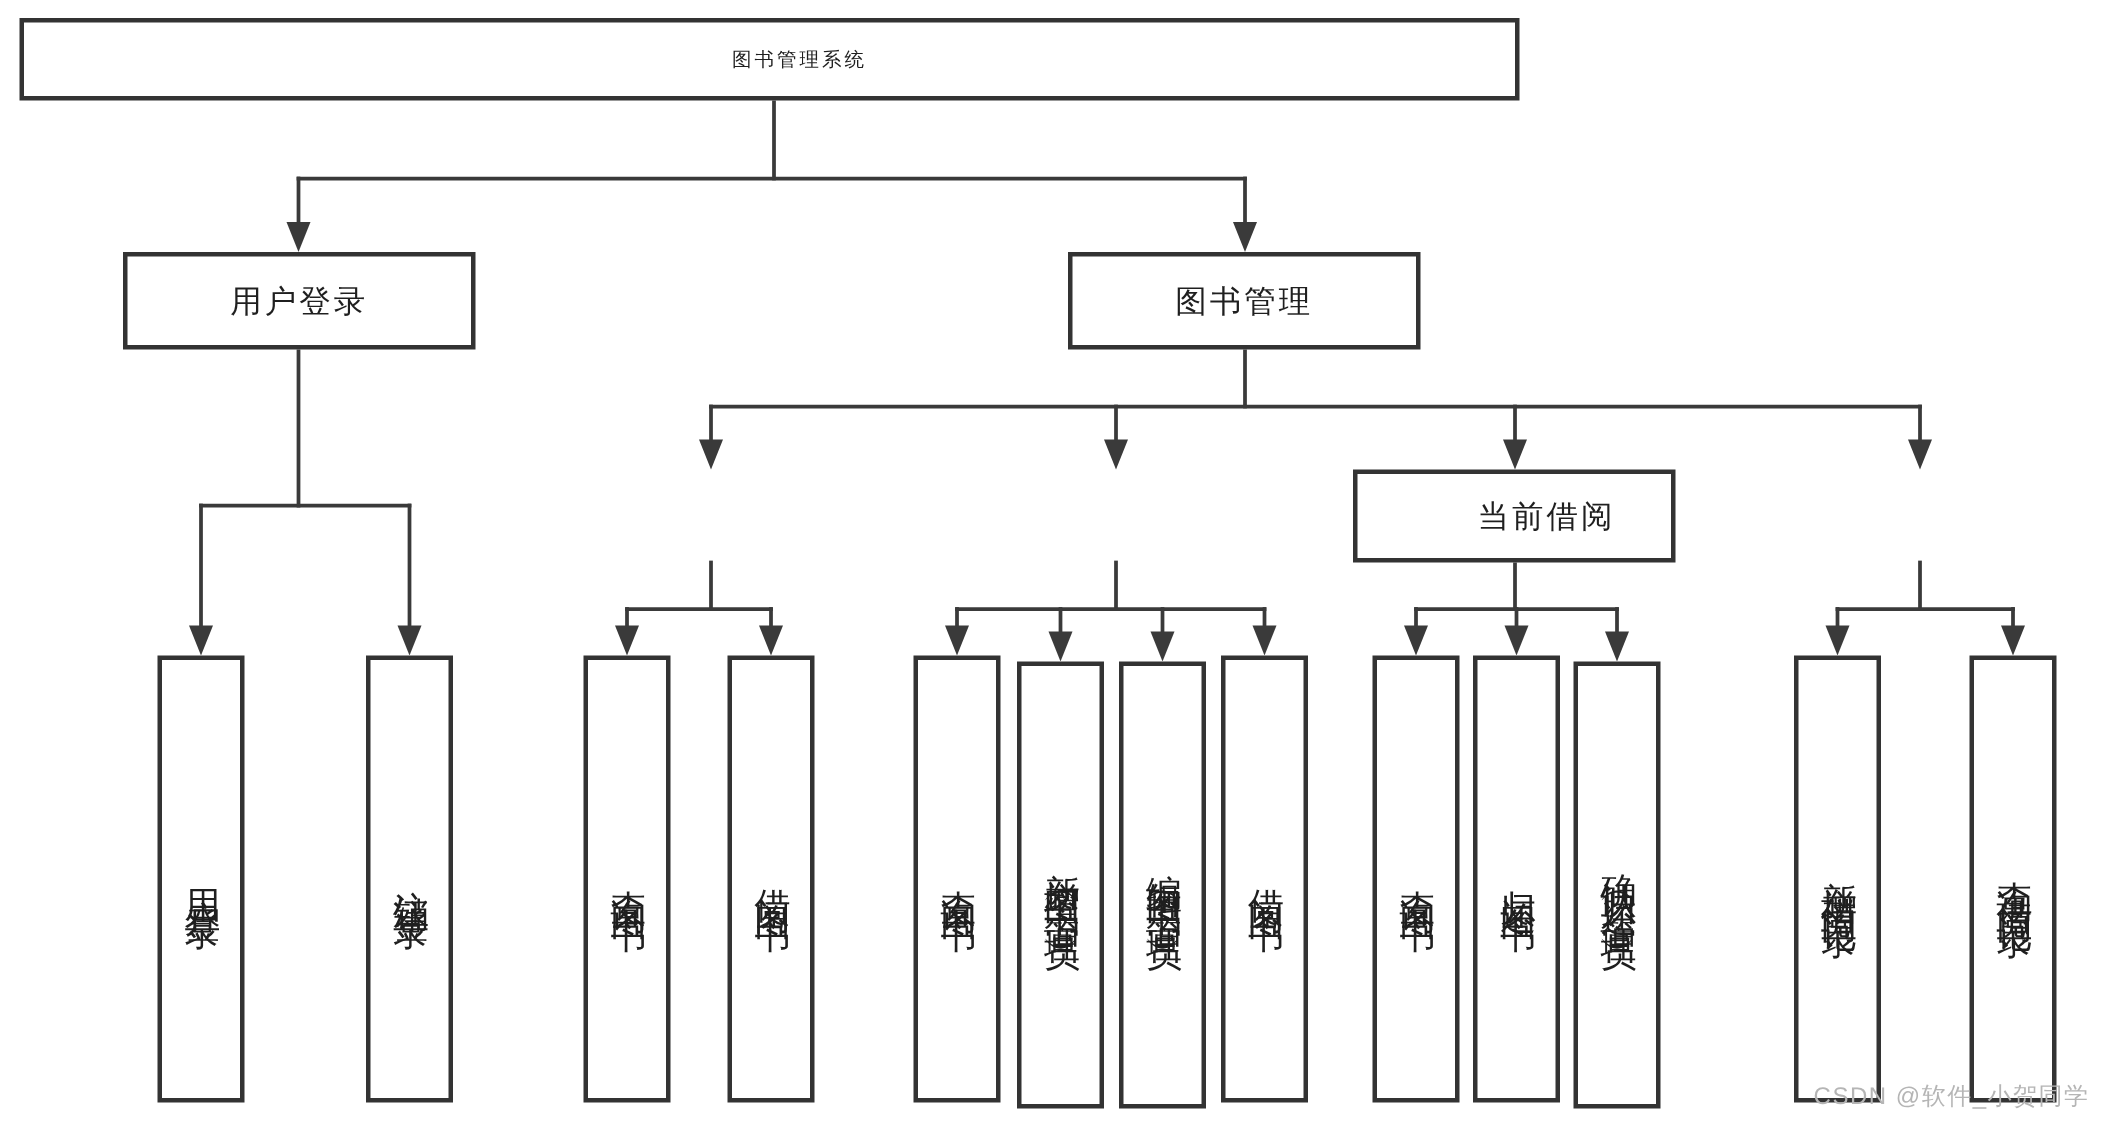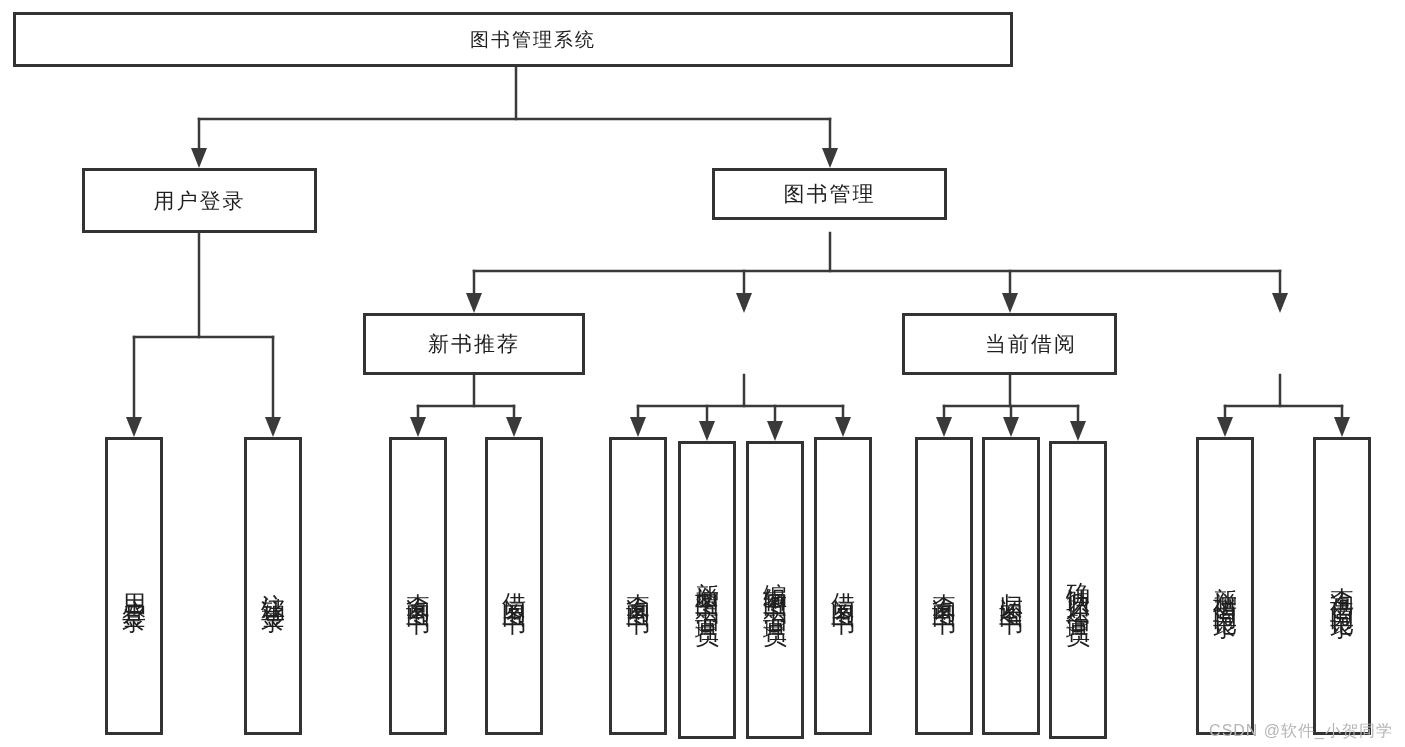--- a/index.html
+++ b/index.html
@@ -32,21 +32,21 @@
     box-sizing: border-box;
     border: 3px solid #333333;
     background: #ffffff;
     display: flex;
     align-items: center;
     justify-content: center;
     font-size: 21px;
     letter-spacing: 2px;
     white-space: nowrap;
   }
-  .hnode.root { font-size: 19px; padding-left: 40px; }
+  .hnode.root { font-size: 13px; padding-left: 40px; }
   .leaf {
     position: absolute;
     box-sizing: border-box;
     width: 58px;
     height: 298px;
     border: 3px solid #333333;
     background: #ffffff;
     writing-mode: vertical-rl;
     text-orientation: mixed;
     text-align: center;
@@ -142,23 +142,22 @@
       <line x1="1225" y1="406" x2="1225" y2="419"></line>
       <polygon points="1217,417 1233,417 1225,437"></polygon>
       <line x1="1342" y1="406" x2="1342" y2="419"></line>
       <polygon points="1334,417 1350,417 1342,437"></polygon>
     </g>
   </svg>
 
   <div class="hnode root" style="left:13px; top:12px; width:1000px; height:55px;">图书管理系统</div>
 
   <div class="hnode" style="left:82px; top:168px; width:235px; height:65px;">用户登录</div>
-  <div class="hnode" style="left:712px; top:168px; width:235px; height:52px;font-family:Liberation Serif, serif;">图书管理</div>
+  <div class="hnode" style="left:712px; top:168px; width:235px; height:65px;font-family:Liberation Serif, serif;">图书管理</div>
 
-  <div class="hnode" style="left:363px; top:313px; width:222px; height:62px;">新书推荐</div>
   <div class="hnode" style="left:902px; top:313px; width:215px; height:62px;padding-left:43px;">当前借阅</div>
 
   <div class="leaf" style="left:105px; top:437px;">用户登录</div>
   <div class="leaf" style="left:244px; top:437px;">注销登录</div>
 
   <div class="leaf" style="left:389px; top:437px;">查询图书</div>
   <div class="leaf" style="left:485px; top:437px;">借阅图书</div>
 
   <div class="leaf" style="left:609px; top:437px;">查询图书</div>
   <div class="leaf" style="left:678px; top:441px;">新增图书（管理员）</div>

